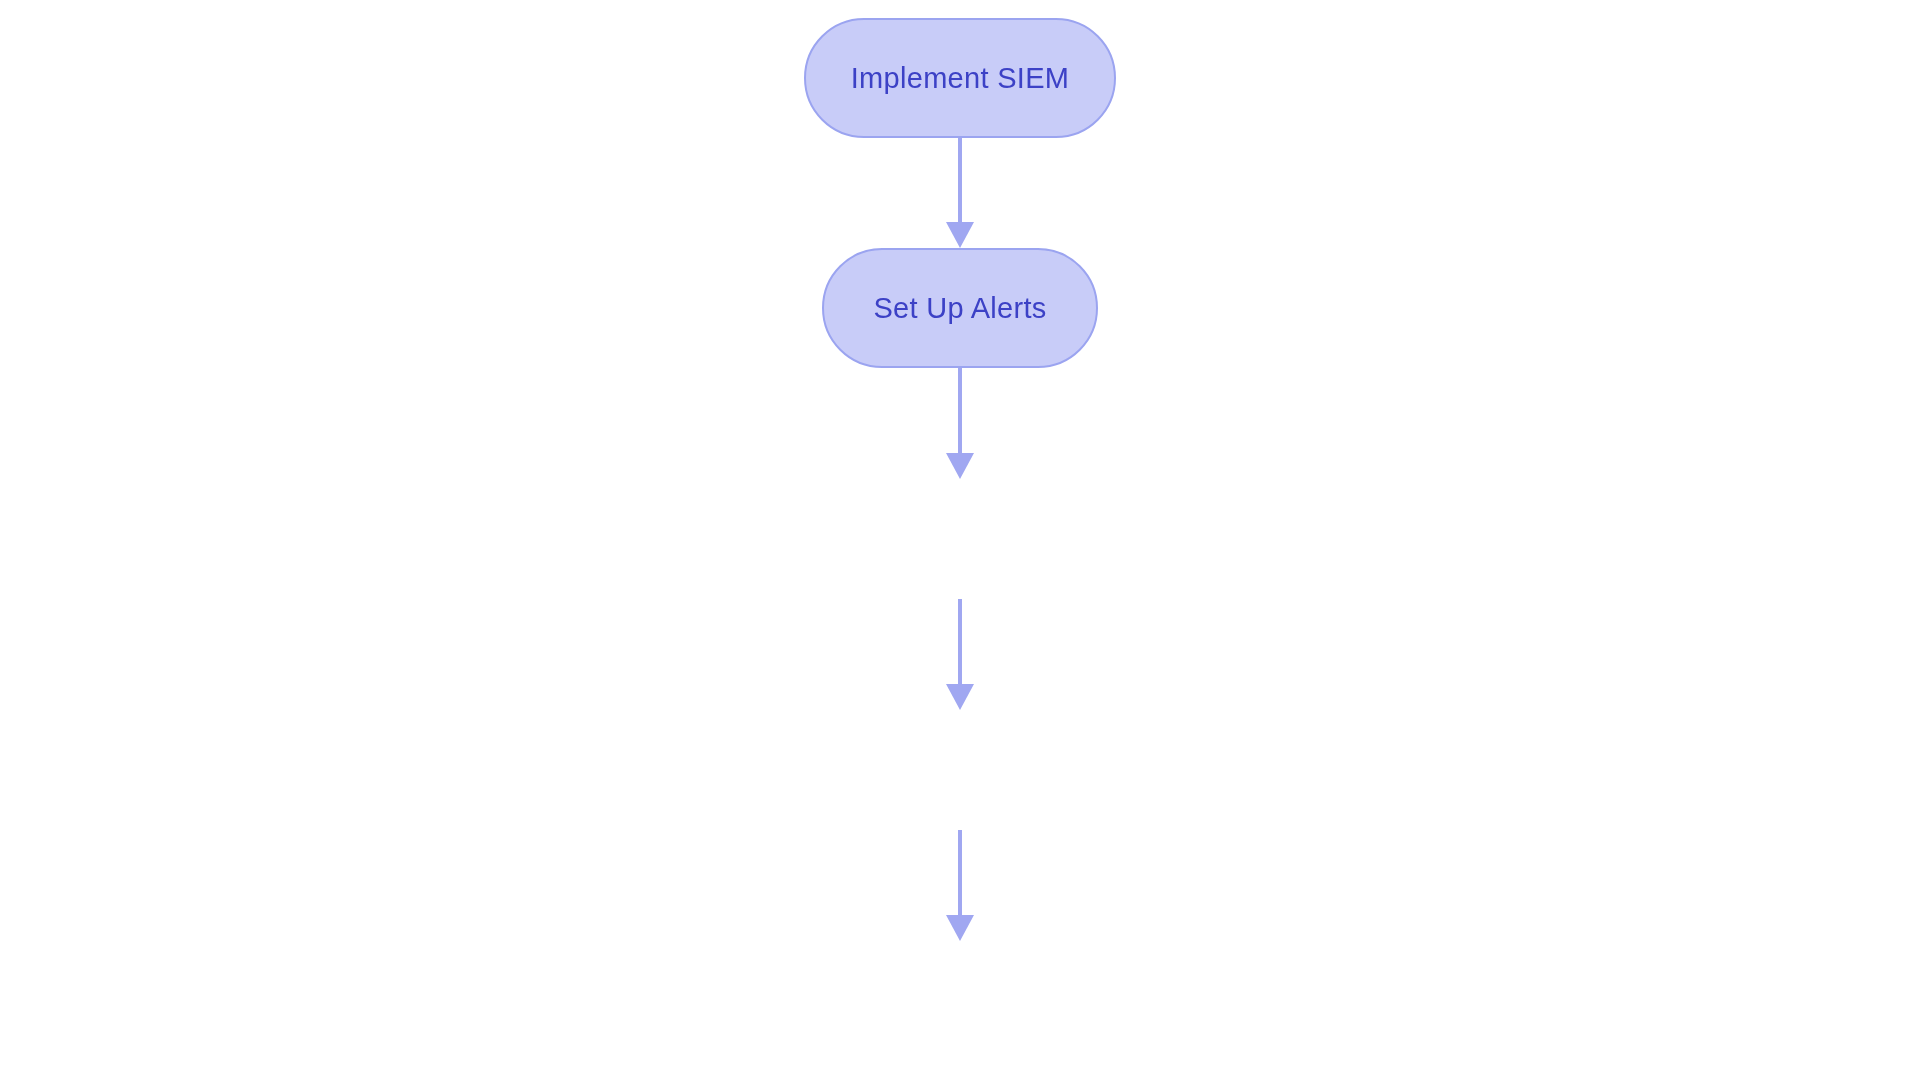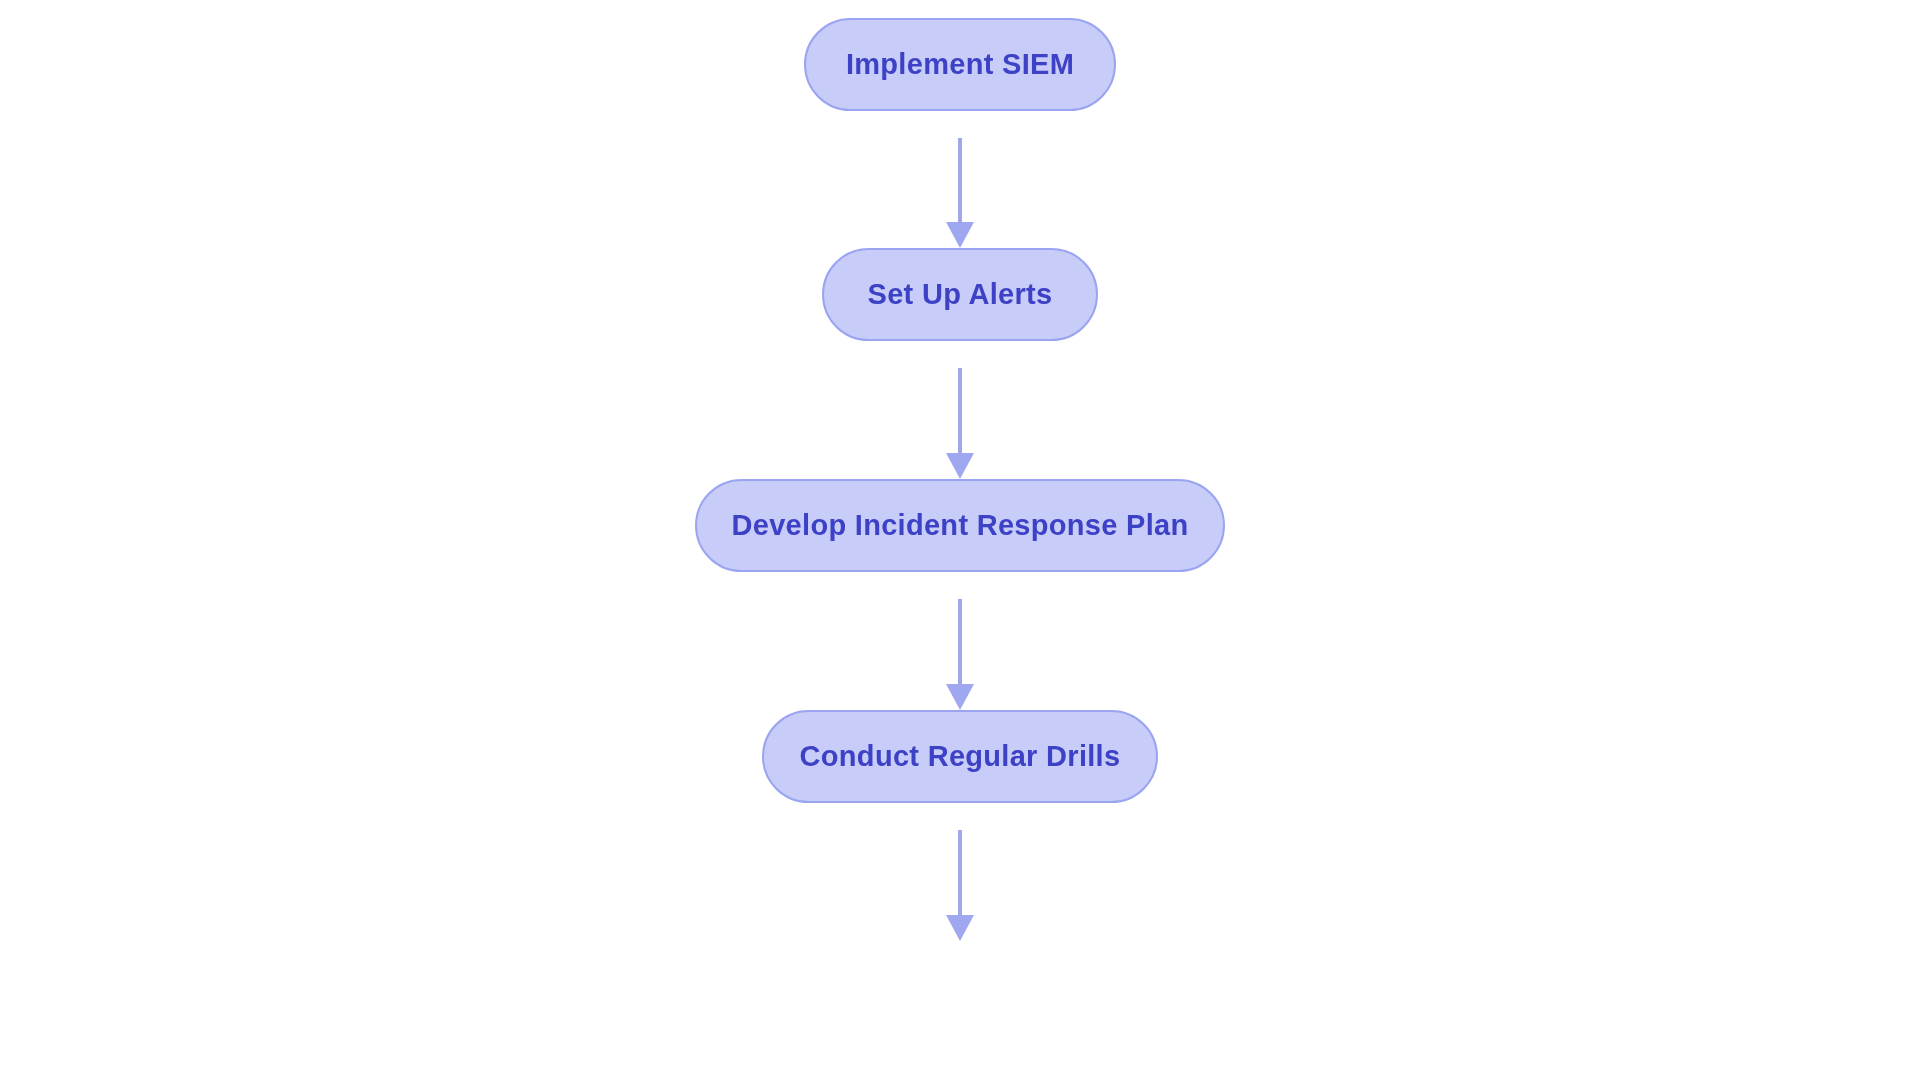--- a/index.html
+++ b/index.html
@@ -15,30 +15,30 @@
     background:var(--bg);
     font-family:"Liberation Sans", sans-serif;
   }
   .canvas{
     position:relative;
     width:1920px;height:1083px;
     background:var(--bg);
   }
   .flow-node{
     position:absolute;
-    height:93px;
+    height:120px;
     border-radius:60px;
     background:var(--node-fill);
     border:2px solid var(--node-border);
     display:flex;
     align-items:center;
     justify-content:center;
     color:var(--node-text);
     font-size:29px;
-    font-weight:700;
+    font-weight:400;
     letter-spacing:0.3px;
     white-space:nowrap;
   }
   .node-1{left:804px; top:18px;  width:312px;}
   .node-2{left:822px; top:248px; width:276px;}
   .node-3{left:695px; top:479px; width:530px;}
   .node-4{left:762px; top:710px; width:396px;}
   .node-5{left:695px; top:941px; width:530px;}
 
   .edge-line{
@@ -76,28 +76,22 @@
   <div class="edge-line edge-1-line"></div>
   <div class="edge-head edge-1-head"></div>
 
   <div class="flow-node node-2">
     <span>Set Up Alerts</span>
   </div>
 
   <div class="edge-line edge-2-line"></div>
   <div class="edge-head edge-2-head"></div>
 
-  <div class="flow-node node-3">
-    <span>Develop Incident Response Plan</span>
-  </div>
 
   <div class="edge-line edge-3-line"></div>
   <div class="edge-head edge-3-head"></div>
 
-  <div class="flow-node node-4">
-    <span>Conduct Regular Drills</span>
-  </div>
 
   <div class="edge-line edge-4-line"></div>
   <div class="edge-head edge-4-head"></div>
 
 
 </div>
 
 </body></html>

